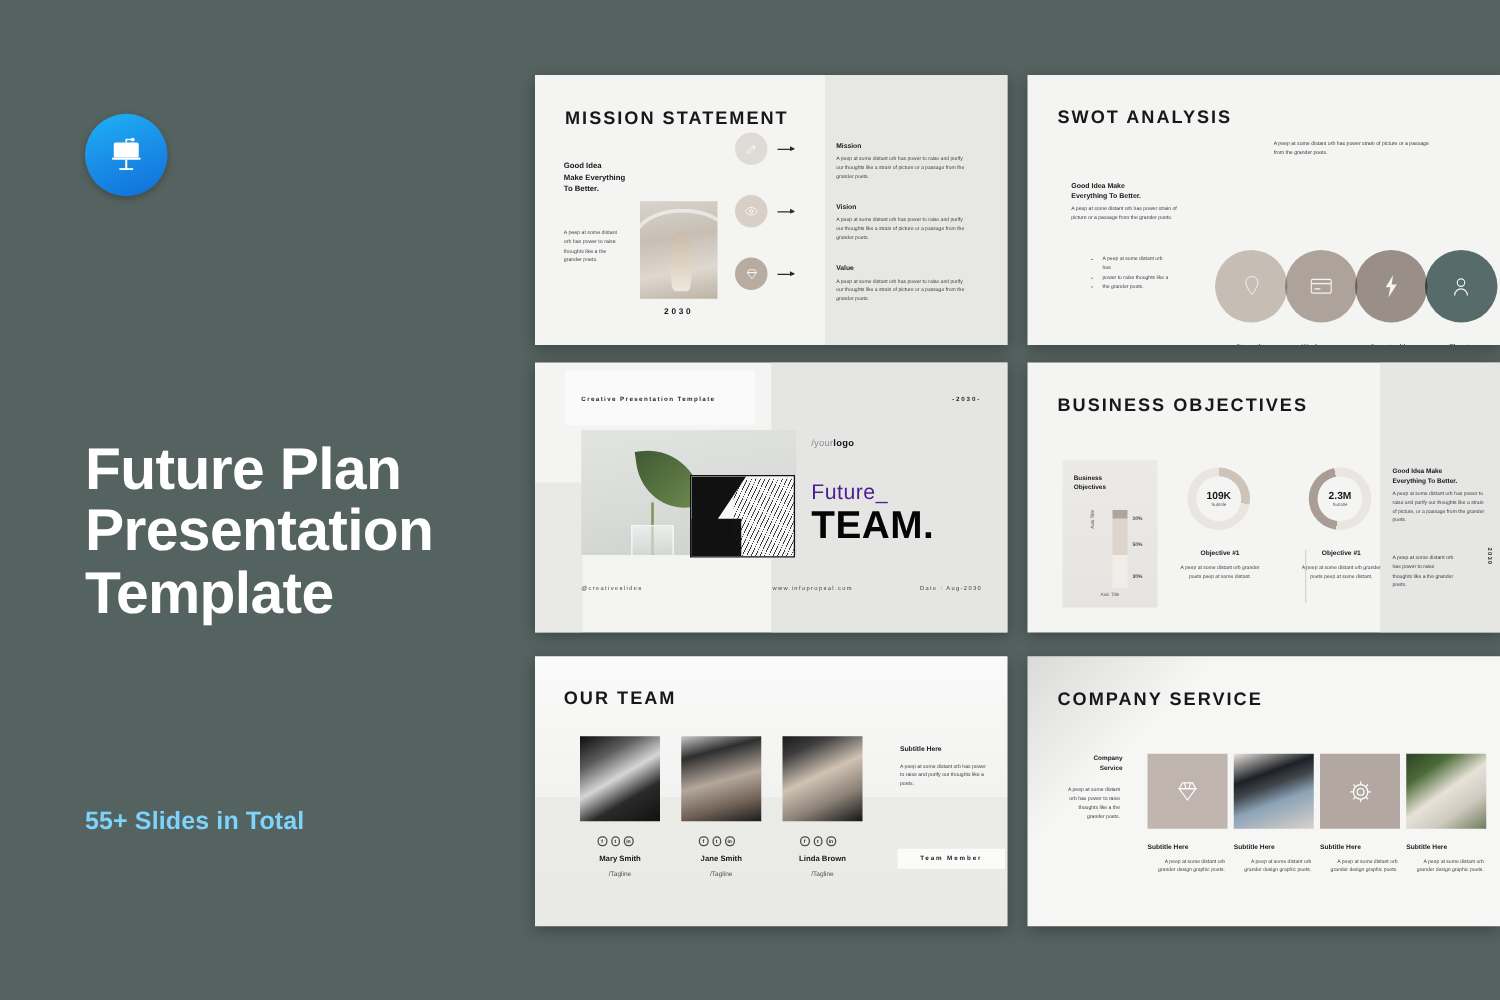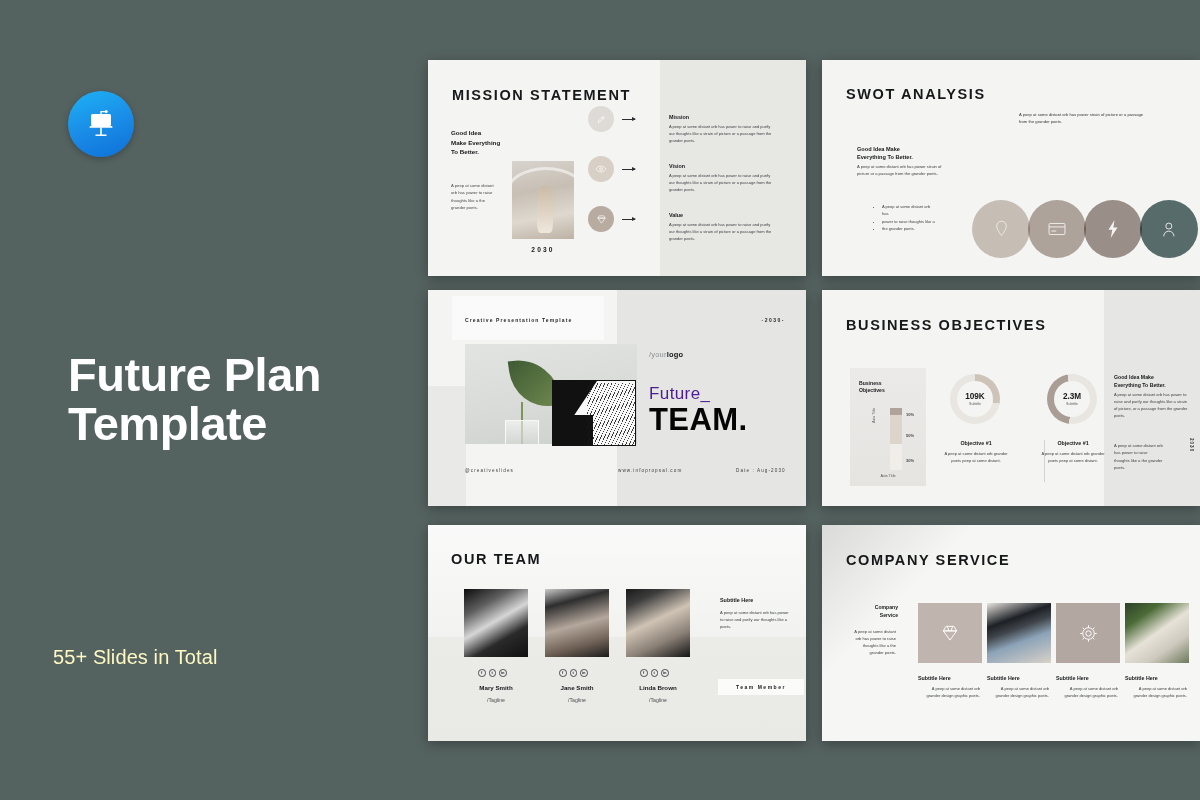--- a/index.html
+++ b/index.html
@@ -29,24 +29,24 @@
     position: absolute; left: 68px; top: 322px;
     width: 340px;
     color: #ffffff;
     font-size: 47px;
     line-height: 1.05;
     font-weight: 700;
     letter-spacing: -0.5px;
   }
   .hero-title span { display: block; }
   .hero-sub {
-    position: absolute; left: 53px; top: 618px;
-    color: #fef9c3;
+    position: absolute; left: 68px; top: 618px;
+    color: #7dd3fc;
     font-size: 20px;
-    font-weight: 400;
+    font-weight: 700;
     letter-spacing: 0.1px;
   }
 
   
   .slide {
     position: absolute;
     background: #f4f4f2;
     box-shadow: 0 3px 12px rgba(0,0,0,0.30);
     overflow: hidden;
   }
@@ -300,20 +300,21 @@
       <rect x="5.5" y="19" width="23" height="1.8" rx="0.9" fill="#fff"></rect>
       <rect x="16.2" y="20.5" width="1.6" height="8" fill="#fff"></rect>
       <rect x="11.5" y="27.5" width="11" height="1.5" fill="#fff"></rect>
       <path d="M17 7 L17 4.6 L21.5 4.6" stroke="#fff" stroke-width="1.3" fill="none"></path>
       <circle cx="22.2" cy="4.6" r="1.5" fill="#fff"></circle>
     </svg>
   </div>
 
   <div class="hero-title">
     <span>Future Plan</span>
+    <span>Presentation</span>
     <span>Template</span>
   </div>
 
   <div class="hero-sub">55+ Slides in Total</div>
 </div>
 
 <div class="slide left row1" id="slide-mission">
   <div class="right-band"></div>
   <div class="s-title t">MISSION STATEMENT</div>
 

